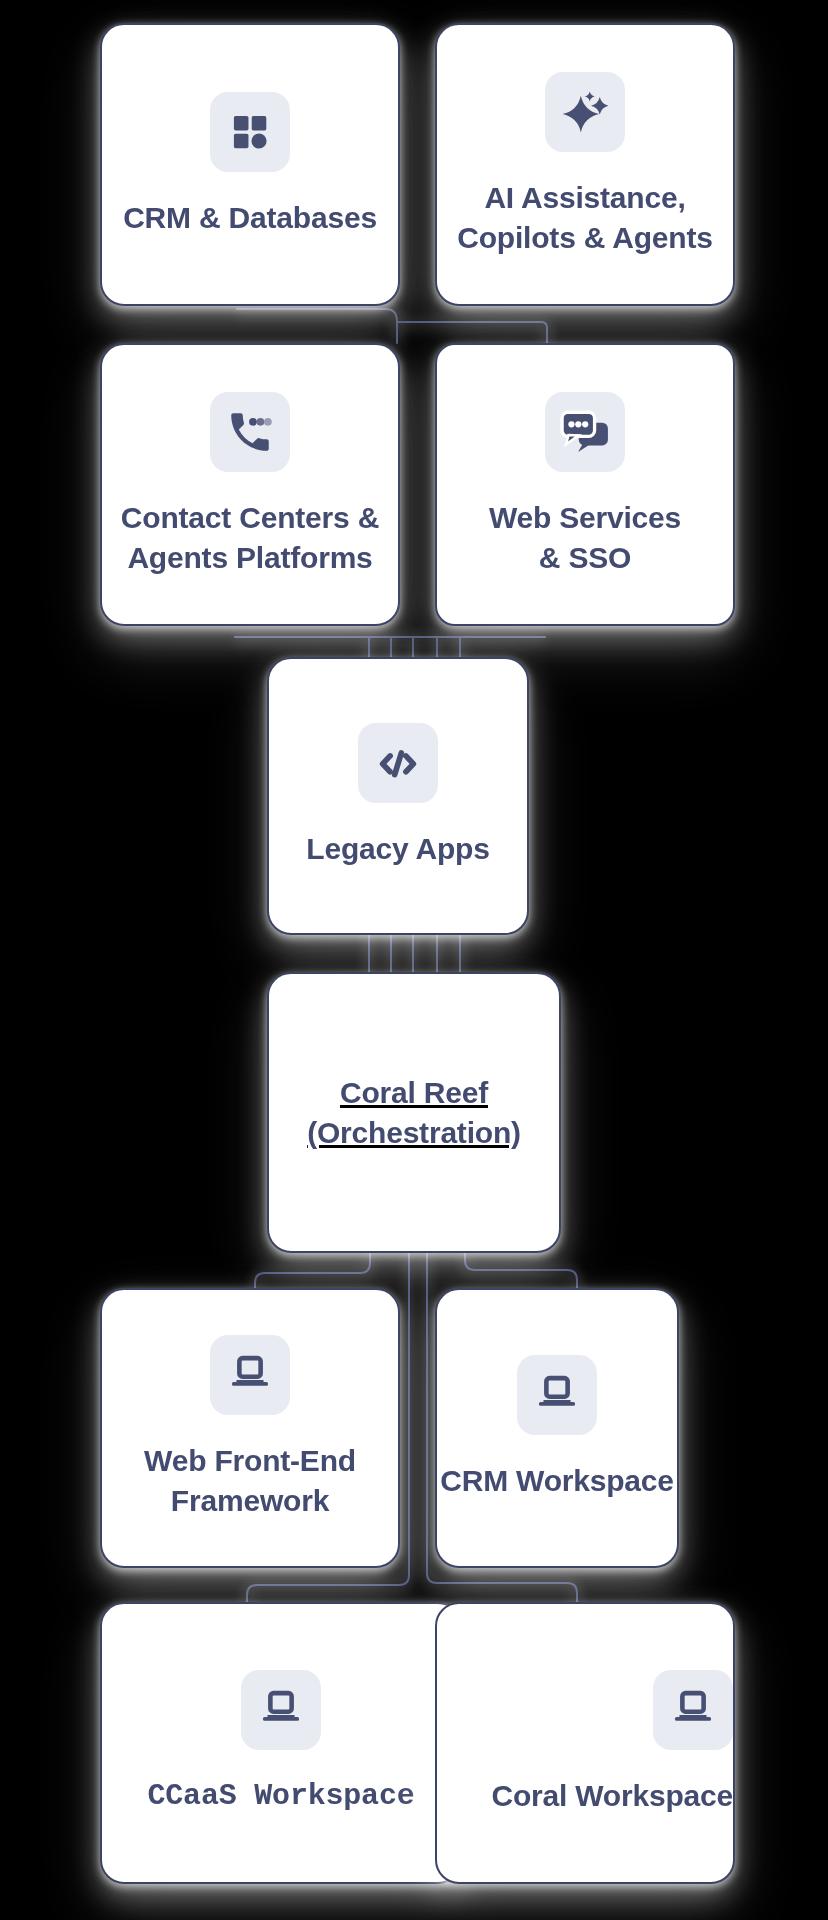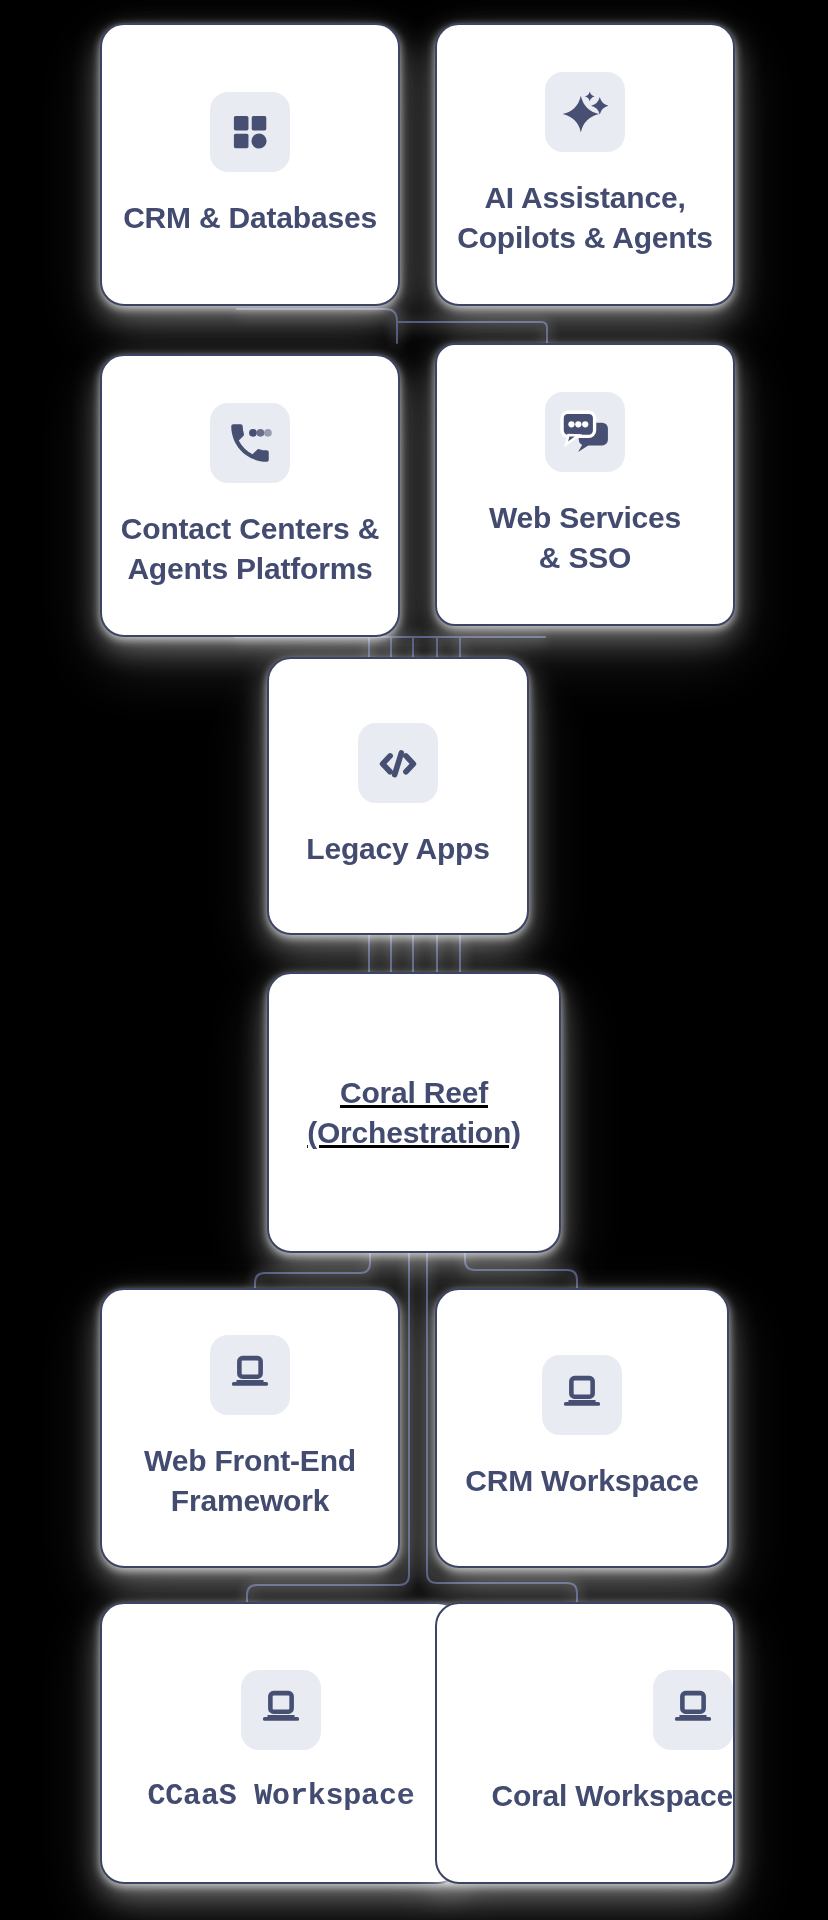--- a/index.html
+++ b/index.html
@@ -77,21 +77,21 @@
           <path d="M19.6 4.8 Q20.4 8.2 23.8 9 Q20.4 9.8 19.6 13.2 Q18.8 9.8 15.4 9 Q18.8 8.2 19.6 4.8 Z"></path>
         </svg>
       </span>
     </div>
     <div class="label">
       <div>AI Assistance,</div>
       <div>Copilots &amp; Agents</div>
     </div>
   </div>
 
-  <div class="card" style="left:100px;top:343px;width:300px;height:283px;margin-top:11px;">
+  <div class="card" style="left:100px;top:343px;width:300px;height:283px;">
     <div class="tile">
       <span class="ic">
         <svg width="54" height="50" viewBox="0 0 24 24" fill="#474f72">
           <path d="M6.62 10.79c1.44 2.83 3.76 5.14 6.59 6.59l2.2-2.2c.27-.27.67-.36 1.02-.24 1.12.37 2.33.57 3.57.57.55 0 1 .45 1 1V20c0 .55-.45 1-1 1-9.39 0-17-7.61-17-17 0-.55.45-1 1-1h3.5c.55 0 1 .45 1 1 0 1.25.2 2.45.57 3.57.11.35.03.74-.24 1.02l-2.21 2.2z"></path>
           <circle cx="13.4" cy="7.1" r="1.85"></circle>
           <circle cx="17.0" cy="7.1" r="1.85" opacity="0.8"></circle>
           <circle cx="20.6" cy="7.1" r="1.85" opacity="0.5"></circle>
         </svg>
       </span>
     </div>
@@ -156,21 +156,21 @@
           <path d="M5.5 14.4 H18.5 V15.4 H19.8 A0.4 0.4 0 0 1 19.8 17.2 H4.2 A0.4 0.4 0 0 1 4.2 15.4 H5.5 Z" fill="#474f72"></path>
         </svg>
       </span>
     </div>
     <div class="label">
       <div>Web Front-End</div>
       <div>Framework</div>
     </div>
   </div>
 
-  <div class="card" style="left:435px;top:1288px;width:294px;height:280px;">
+  <div class="card" style="left:435px;top:1288px;width:244px;height:280px;">
     <div class="tile">
       <span class="ic">
         <svg width="52" height="50" viewBox="0 0 24 24">
           <rect x="6.9" y="3.9" width="10.2" height="8.9" rx="1.5" fill="none" stroke="#474f72" stroke-width="2.2"></rect>
           <path d="M5.5 14.4 H18.5 V15.4 H19.8 A0.4 0.4 0 0 1 19.8 17.2 H4.2 A0.4 0.4 0 0 1 4.2 15.4 H5.5 Z" fill="#474f72"></path>
         </svg>
       </span>
     </div>
     <div class="label">
       <div>CRM Workspace</div>

